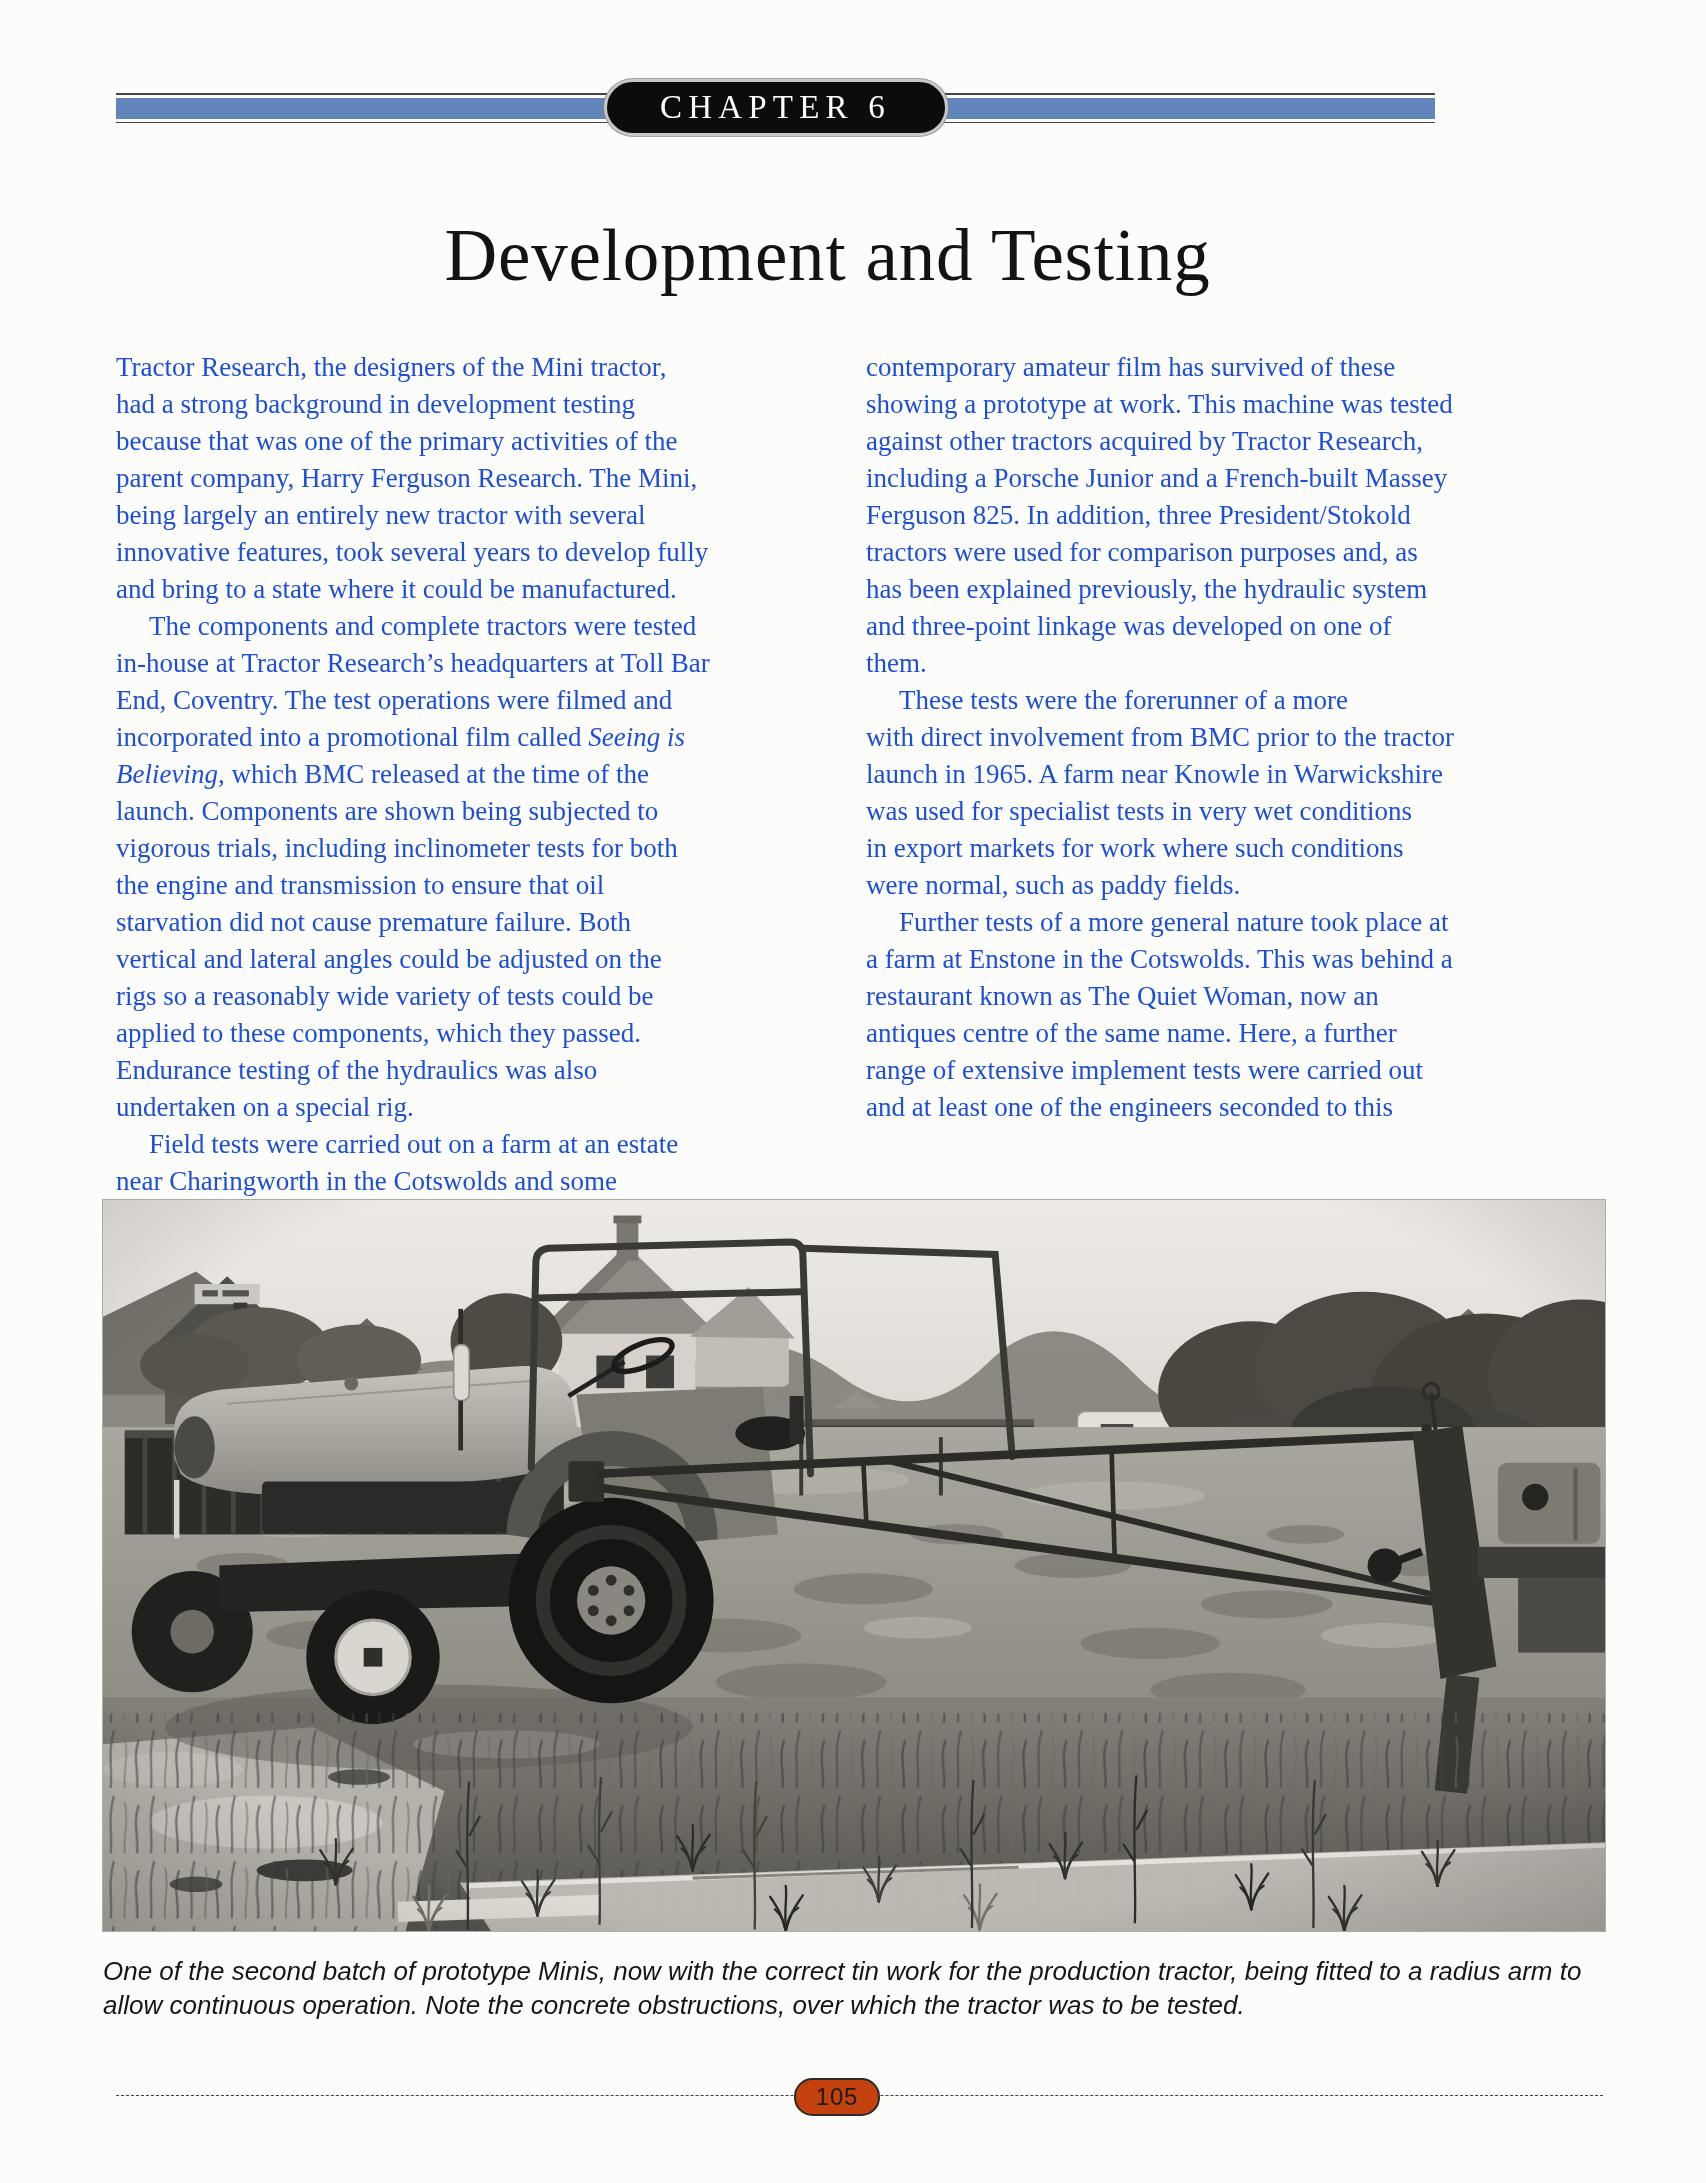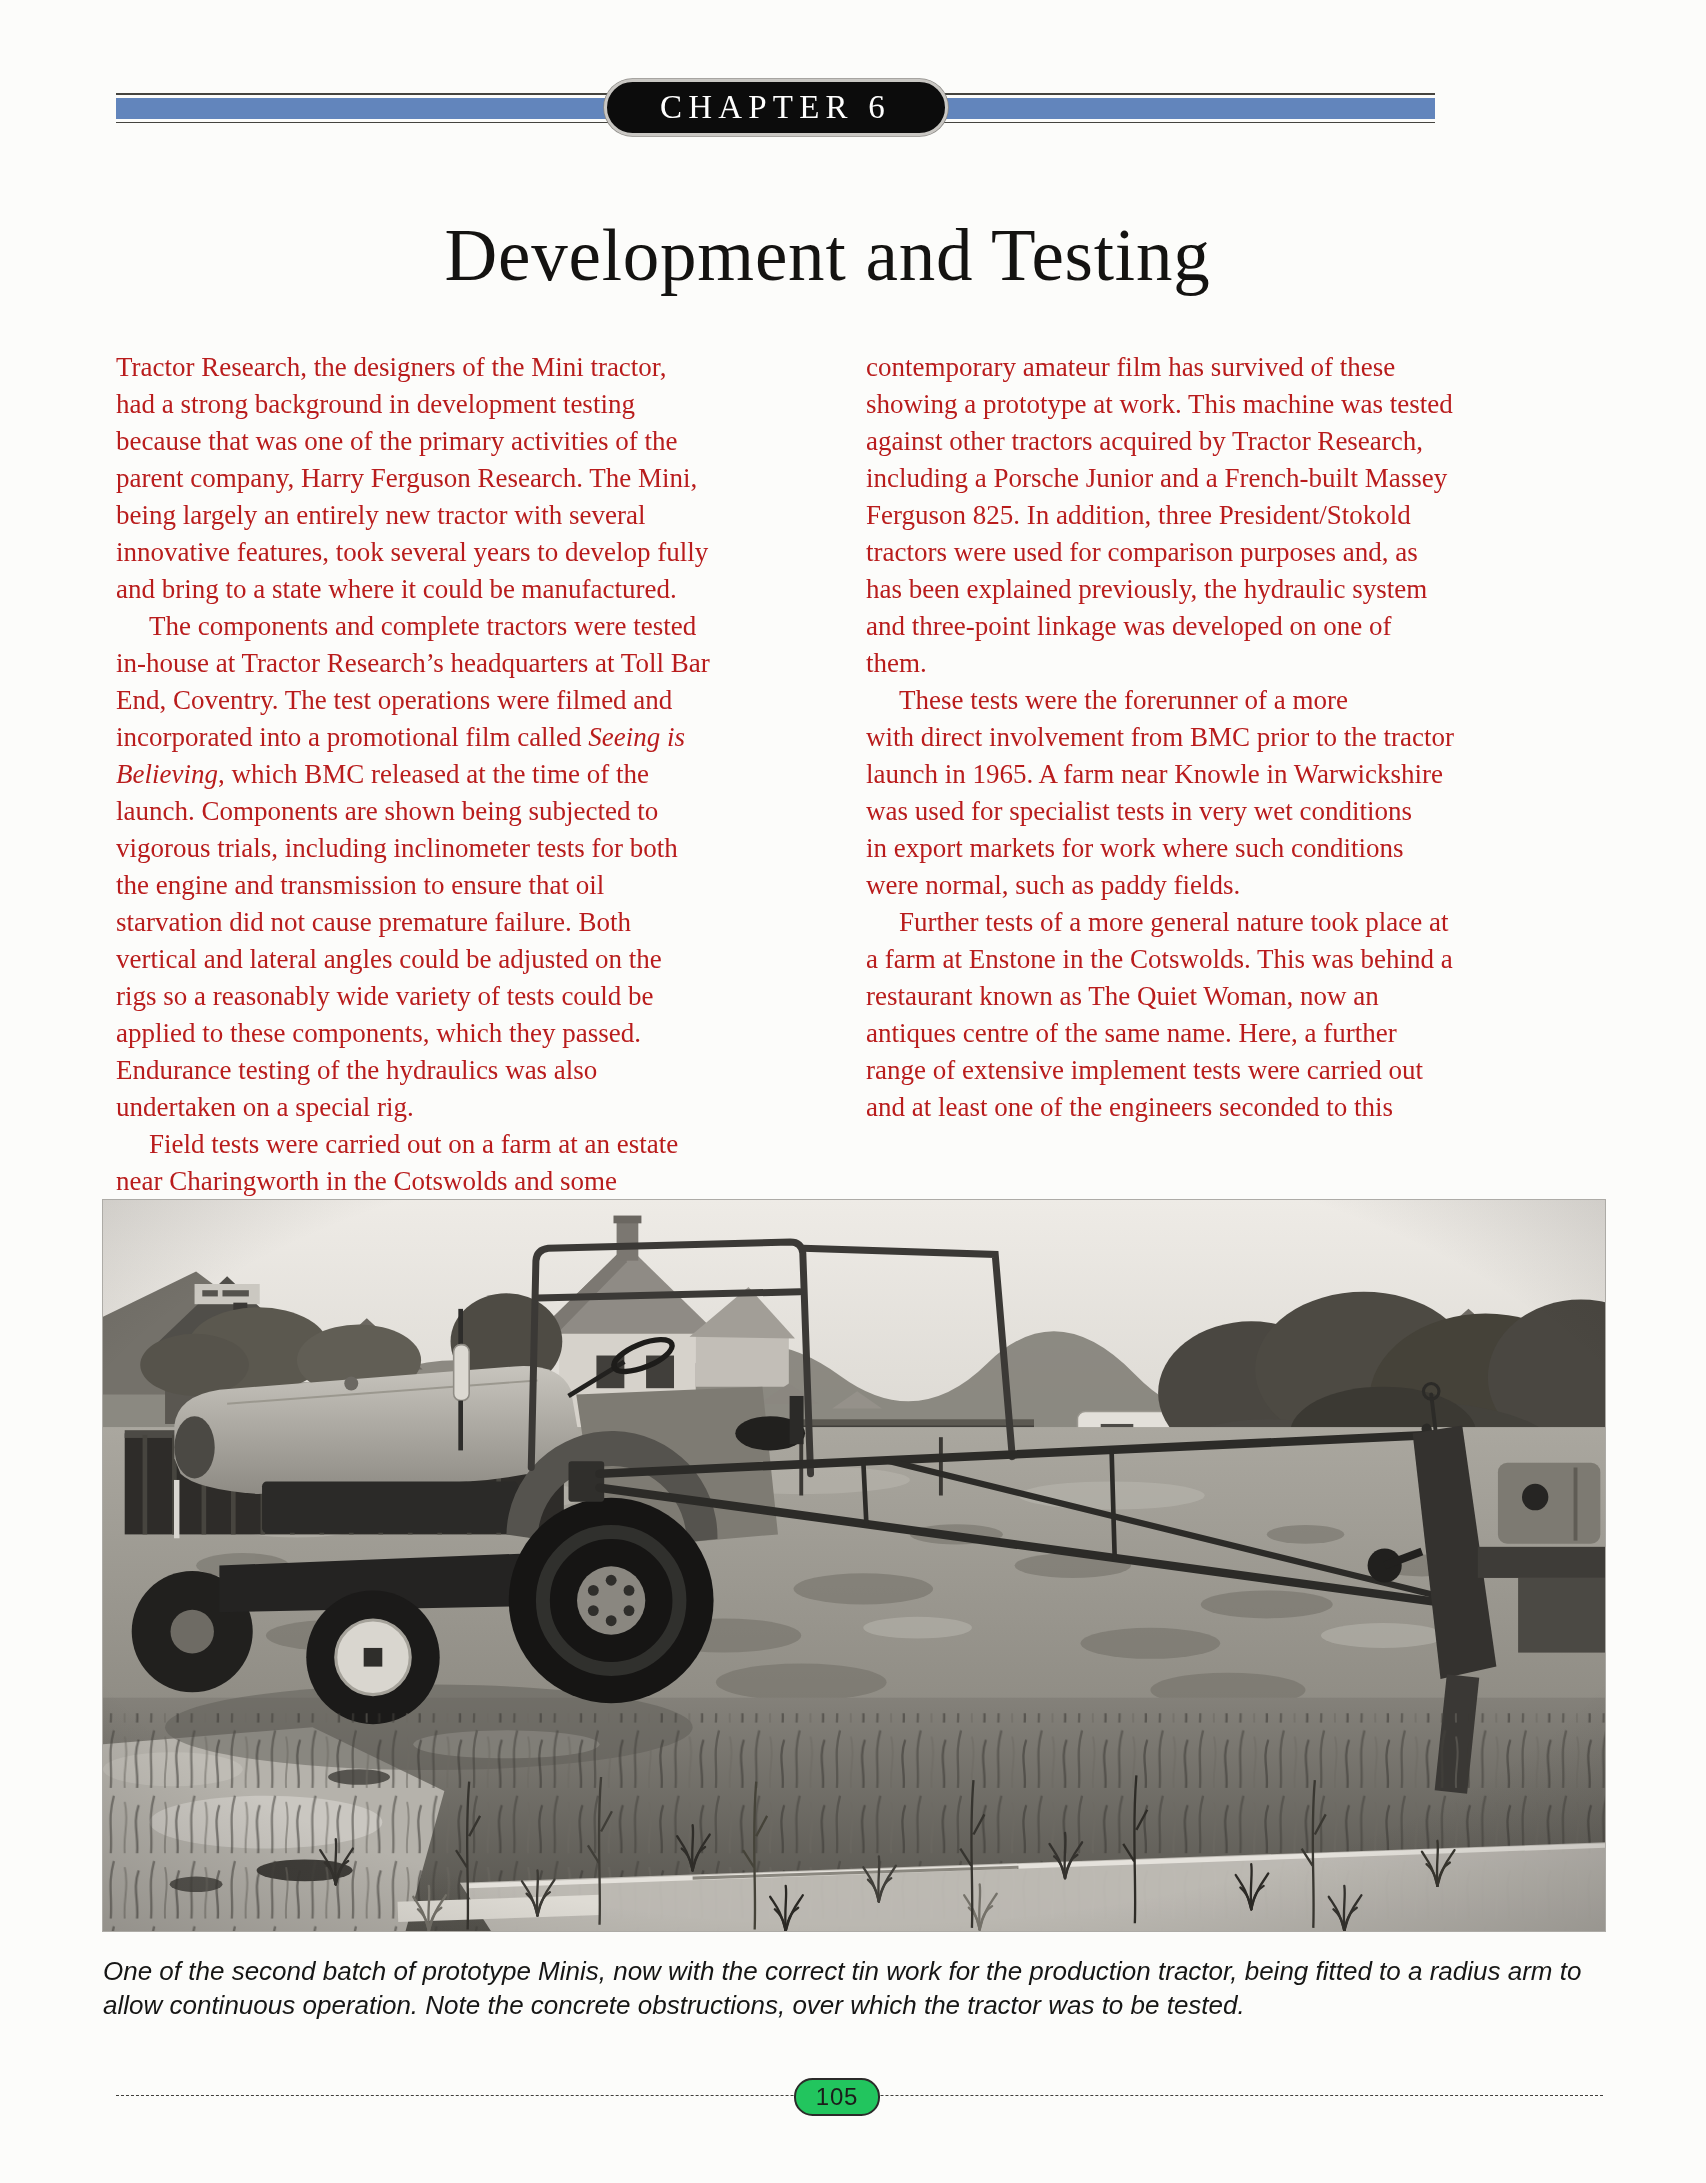--- a/index.html
+++ b/index.html
@@ -23,21 +23,21 @@
   .chapter-capsule span{
     color:#ffffff;font-size:33px;letter-spacing:6.2px;
     font-family:"Liberation Serif", serif;
   }
   
   .page-title{
     position:absolute;left:0;top:214px;width:1655px;text-align:center;
     font-size:73px;color:#141311;letter-spacing:0.8px;font-weight:500;
   }
   
-  .col{position:absolute;top:349px;font-size:27px;color:#b91c1c;}
+  .col{position:absolute;top:349px;font-size:27px;color:#1d4ed8;}
   .col .line{line-height:37px;white-space:nowrap;}
   .col .line.indent{padding-left:33px;}
   .col-left{left:116px;width:729px;}
   .col-right{left:866px;width:737px;}
   
   .photo-frame{
     position:absolute;left:102px;top:1199px;width:1502px;height:731px;
     border:1.6px solid #adaba6;background:#d8d5cf;
   }
   .photo-frame svg{display:block;width:100%;height:100%;}
@@ -48,21 +48,21 @@
     font-size:26px;color:#161615;
   }
   .caption .caption-line{line-height:34px;white-space:nowrap;}
   
   .footer-rule{
     position:absolute;left:116px;top:2095px;width:1487px;height:0;
     border-top:1.6px dashed #403f3c;
   }
   .page-pill{
     position:absolute;left:794px;top:2078px;width:82px;height:34px;
-    background:#22c55e;border:2.3px solid #2b2b29;border-radius:18.6px;
+    background:#c2410c;border:2.3px solid #2b2b29;border-radius:18.6px;
     display:flex;align-items:center;justify-content:center;
     font-family:"Liberation Sans", sans-serif;font-size:24px;color:#1c1c1a;
     letter-spacing:0.8px;
   }
 </style>
 </head>
 <body>
 
 <div class="chapter-rule">
   <div class="rule-line"></div>

